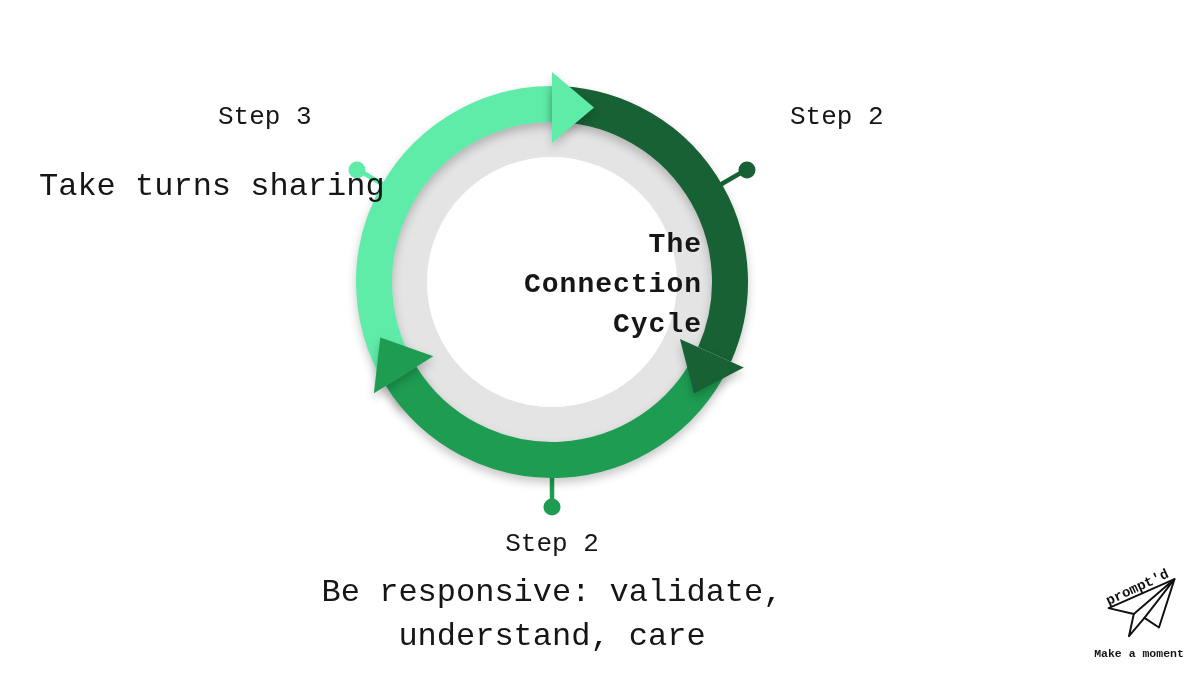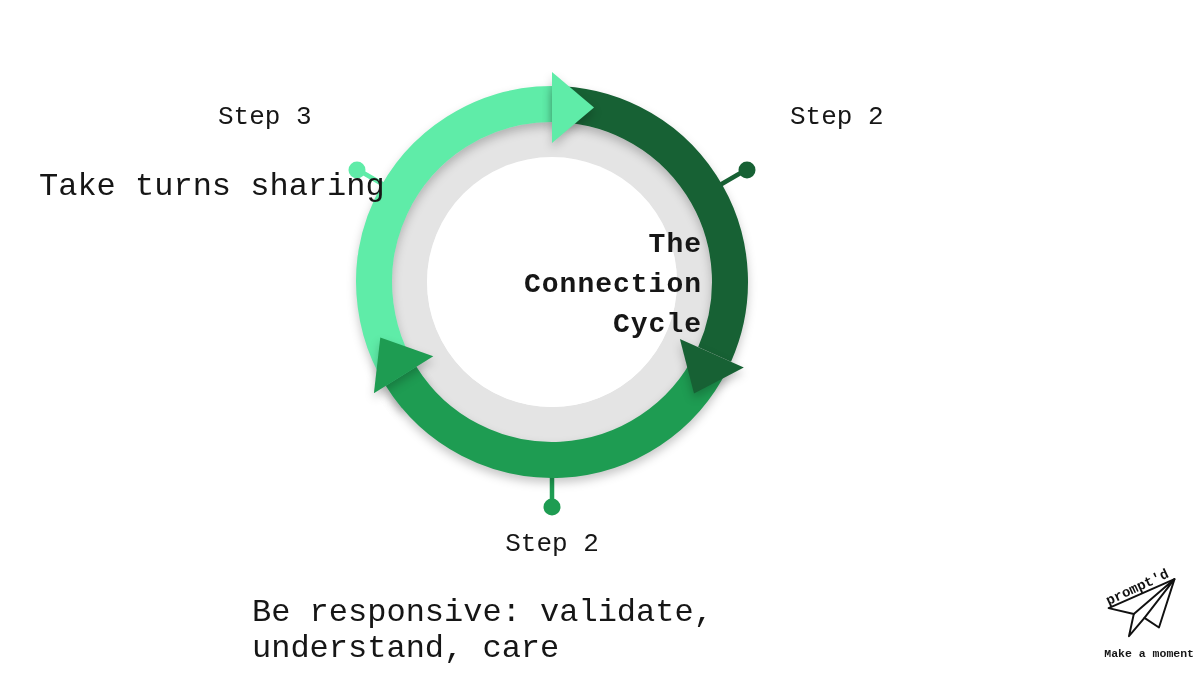--- a/index.html
+++ b/index.html
@@ -43,27 +43,27 @@
   #center-title {
     position:absolute; left:402px; top:225px; width:300px;
     text-align:right; font-size:28px; font-weight:700;
     line-height:40px; letter-spacing:1px; white-space:pre-line;
   }
   #step1-label { left:790px; top:102px; }
   #step1-body  { left:790px; top:169px; }
   #step3-label { left:218px; top:102px; }
   #step3-body  { left:39px;  top:169px; }
   #step2-label { left:452px; top:529px; width:200px; text-align:center; }
-  #step2-body  { left:252px; top:595px; width:600px; text-align:left; line-height:36px; }
+  #step2-body  { left:252px; top:571px; width:600px; text-align:center; line-height:44px; }
 
   
   #logo { position:absolute; left:1092px; top:551px; width:102px; height:115px; }
   #logo svg { display:block; margin:0 auto; }
   #logo-tagline {
-    position:absolute; left:0; right:0; top:96px; text-align:right;
+    position:absolute; left:0; right:8px; top:96px; text-align:center;
     font-size:11.5px; font-weight:700; white-space:nowrap;
   }
   .plane-line { stroke:#111111; stroke-width:2; fill:none;
     stroke-linejoin:round; stroke-linecap:round; }
   .brand-text { font-size:14.5px; font-weight:700; fill:#111111;
     font-family:"Liberation Mono","DejaVu Sans Mono",monospace; }
 </style>
 </head>
 <body>
 

